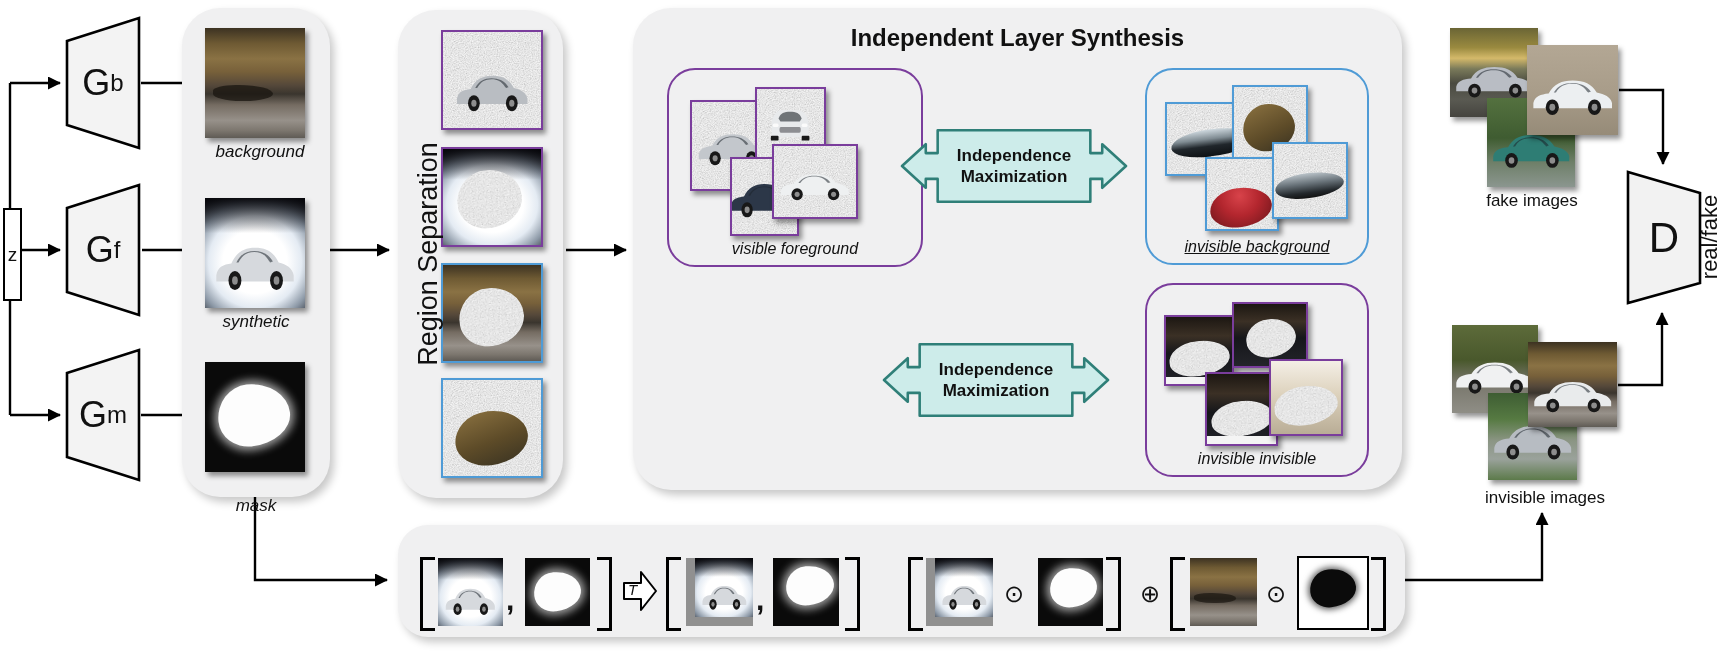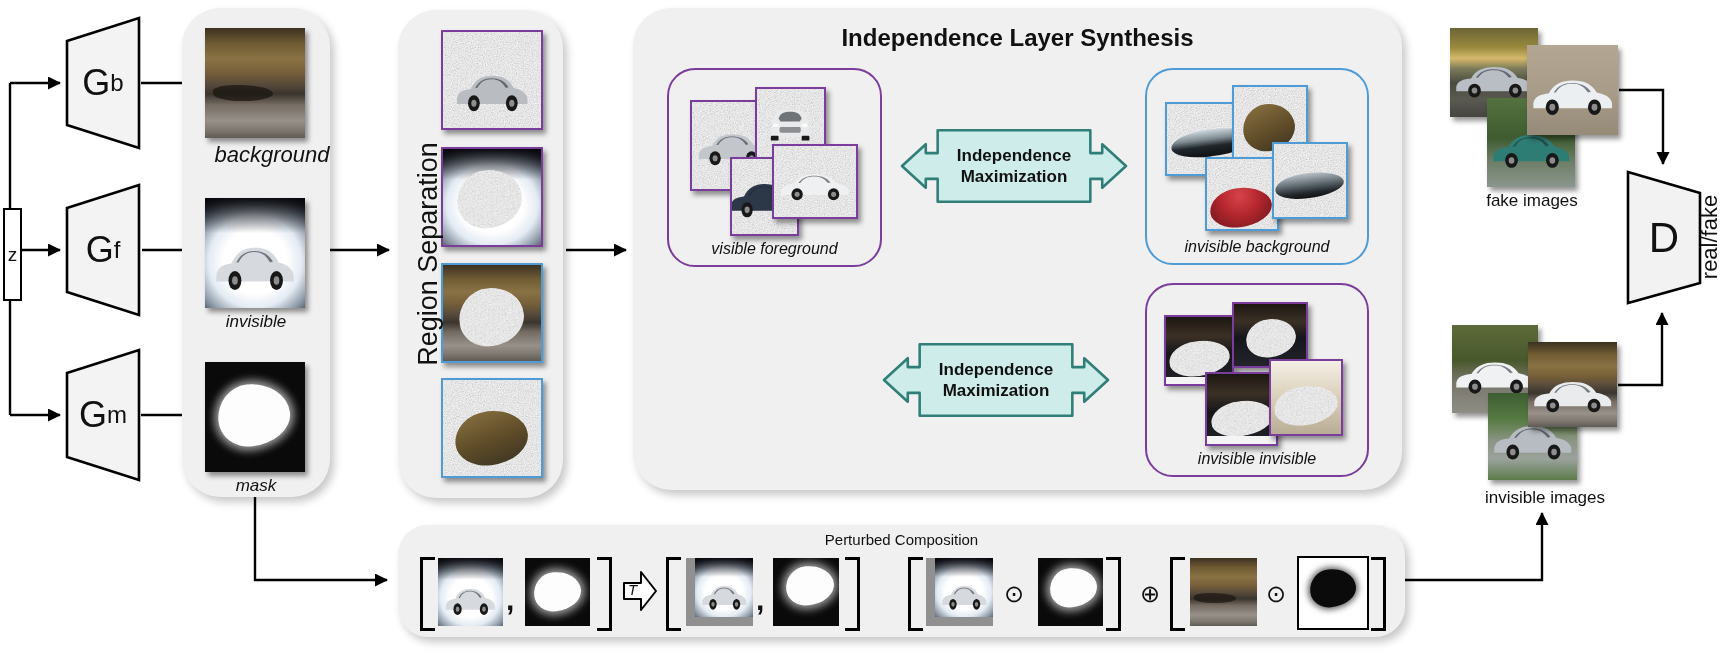--- a/index.html
+++ b/index.html
@@ -142,33 +142,33 @@
     <div class="glabel">
       <span>G</span>
         <sub>m</sub>
     </div>
   </div>
 
   <div class="panel" style="left:182px;top:8px;width:148px;height:489px;">
     <div class="thumb ph-garage" style="left:23px;top:20px;width:100px;height:110px;">
       <div class="abs" style="left:8%;top:52%;width:60%;height:14%;background:rgba(25,22,16,.75);border-radius:40% 60% 50% 50%;"></div>
     </div>
-    <div class="caption" style="left:16px;top:134px;width:148px;font-size:22px;">background</div>
+    <div class="caption" style="left:4px;top:134px;width:148px;font-size:17px;">background</div>
 
     <div class="thumb ph-fg" style="left:23px;top:190px;width:100px;height:110px;">
       <svg class="car" style="left:7%;bottom:14%;width:86%;height:52%;color:#d6d9dd;" viewBox="0 0 120 54" preserveAspectRatio="none">
           <use href="#car-side"></use>
         </svg>
     </div>
-    <div class="caption" style="left:0;top:304px;width:148px;font-size:17px;">invisible</div>
+    <div class="caption" style="left:0;top:304px;width:148px;font-size:17px;">synthetic</div>
 
     <div class="thumb mask-bg" style="left:23px;top:354px;width:100px;height:110px;">
       <div class="wblob" style="left:13%;top:20%;width:72%;height:56%;"></div>
     </div>
-    <div class="caption" style="left:0;top:468px;width:148px;font-size:17px;text-align:center;">mask</div>
+    <div class="caption" style="left:0;top:488px;width:148px;font-size:17px;text-align:center;">mask</div>
   </div>
 
   <div class="panel" style="left:398px;top:10px;width:165px;height:488px;">
     <div class="vtext" style="left:30px;top:244px;transform:translate(-50%,-50%) rotate(-90deg);font-size:27px;">Region Separation</div>
 
     <div class="thumb pb" style="left:43px;top:20px;width:98px;height:96px;">
       <svg class="nz" preserveAspectRatio="none">
           <rect width="100%" height="100%" filter="url(#noiseF)"></rect>
         </svg>
       <svg class="car" style="left:10%;bottom:16%;width:80%;height:50%;color:#b9bdc2;" viewBox="0 0 120 54" preserveAspectRatio="none">
@@ -191,23 +191,23 @@
     </div>
     <div class="thumb bb" style="left:43px;top:368px;width:98px;height:96px;">
       <svg class="nz" preserveAspectRatio="none">
           <rect width="100%" height="100%" filter="url(#noiseF)"></rect>
         </svg>
       <div class="blob" style="left:12%;top:32%;width:74%;height:56%;background:linear-gradient(165deg,#8a7140 0%,#5d4b28 55%,#3a3322 100%);"></div>
     </div>
   </div>
 
   <div class="panel" style="left:633px;top:8px;width:769px;height:482px;">
-    <div class="abs" style="left:0;top:16px;width:100%;text-align:center;font-size:24px;font-weight:bold;">Independence Layer Synthesis</div>
-
-    <div class="ils-box" style="left:34px;top:60px;width:211px;height:195px;border:2.5px solid #7a3d9c;">
+    <div class="abs" style="left:0;top:16px;width:100%;text-align:center;font-size:24px;font-weight:bold;">Independent Layer Synthesis</div>
+
+    <div class="ils-box" style="left:34px;top:60px;width:211px;height:195px;border:2.5px solid #7a3d9c;padding-left:41px;">
       <div class="thumb pb" style="left:21px;top:30px;width:82px;height:87px;">
         <svg class="nz" preserveAspectRatio="none">
             <rect width="100%" height="100%" filter="url(#noiseF)"></rect>
           </svg>
         <svg class="car" style="left:4%;top:26%;width:92%;height:48%;color:#c3c7cc;" viewBox="0 0 120 54" preserveAspectRatio="none">
             <use href="#car-side"></use>
           </svg>
       </div>
       <div class="thumb pb" style="left:86px;top:17px;width:67px;height:68px;">
         <svg class="nz" preserveAspectRatio="none">
@@ -254,21 +254,21 @@
             <rect width="100%" height="100%" filter="url(#noiseF)"></rect>
           </svg>
         <div class="blob" style="left:4%;top:42%;width:88%;height:56%;background:radial-gradient(at 50% 20%,#d8434a 0%,#b3262e 45%,#7e1a20 85%);"></div>
       </div>
       <div class="thumb bb" style="left:125px;top:72px;width:72px;height:73px;">
         <svg class="nz" preserveAspectRatio="none">
             <rect width="100%" height="100%" filter="url(#noiseF)"></rect>
           </svg>
         <div class="blob" style="left:2%;top:40%;width:96%;height:34%;background:linear-gradient(180deg,#b9c2c8 0%,#6a747b 40%,#23282c 78%,#111 100%);"></div>
       </div>
-      <div class="caption" style="left:0;bottom:7px;width:100%;">invisible background</div>
+      <div class="caption" style="left:0;bottom:7px;width:100%;text-decoration:underline;">invisible background</div>
     </div>
 
     <div class="indep" style="left:267px;top:118px;width:228px;height:80px;">
       <svg width="228" height="80" viewBox="0 0 230 80">
         <path d="M38 4 L192 4 L192 27 L204 27 L204 18 L228 40 L204 62 L204 53 L192 53 L192 76 L38 76 L38 53 L26 53 L26 62 L2 40 L26 18 L26 27 L38 27 Z" fill="#cdecea" stroke="#2f7f78" stroke-width="2.6" stroke-linejoin="round"></path>
         </svg>
       <div class="txt">
         <span>Independence</span>
         <span>Maximization</span>
       </div>
@@ -358,21 +358,20 @@
     <svg width="78" height="136" viewBox="0 0 78 136">
       <polygon points="3,2 75,23 75,113 3,133" fill="#f2f2f2" stroke="#000" stroke-width="2.6"></polygon>
       </svg>
     <div class="glabel" style="font-size:42px;">
       <span>D</span>
     </div>
   </div>
   <div class="vtext" style="left:1710px;top:237px;transform:translate(-50%,-50%) rotate(-90deg);font-size:22px;">real/fake</div>
 
   <div class="panel" style="left:398px;top:525px;width:1007px;height:112px;border-radius:30px;">
-    <div class="abs" style="left:0;top:6px;width:100%;text-align:center;font-size:15px;">Perturbed Composition</div>
 
     <div class="bk open" style="left:22px;top:32px;"></div>
     <div class="thumb ph-fg" style="left:40px;top:33px;width:65px;height:68px;box-shadow:none;">
       <svg class="car" style="left:8%;bottom:14%;width:84%;height:52%;color:#d6d9dd;" viewBox="0 0 120 54" preserveAspectRatio="none">
           <use href="#car-side"></use>
         </svg>
     </div>
     <div class="comma" style="left:108px;top:58px;">,</div>
     <div class="thumb mask-bg" style="left:127px;top:33px;width:65px;height:68px;box-shadow:none;">
       <div class="wblob" style="left:14%;top:20%;width:72%;height:58%;"></div>

